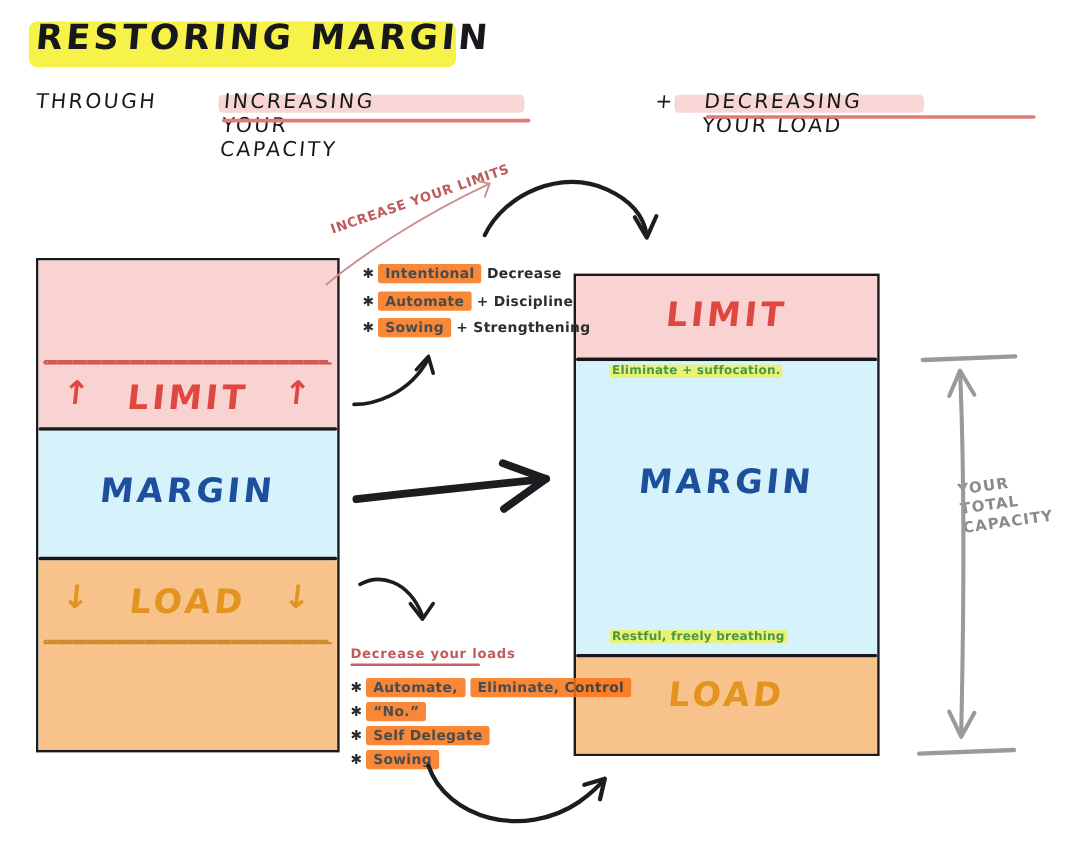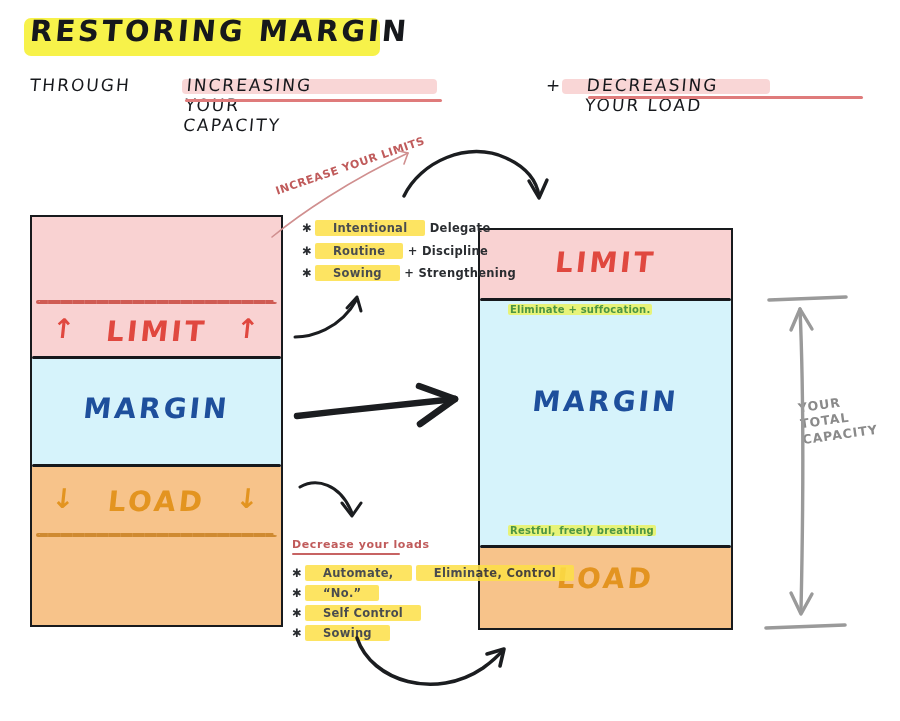--- a/index.html
+++ b/index.html
@@ -95,22 +95,22 @@
     position:absolute;
     font-size:11px;font-weight:700;letter-spacing:.6px;
     color:#c05b5b;white-space:nowrap;
   }
   .annot-head-ul{position:absolute;height:2px;background:#c76363;border-radius:2px;}
   .bullet-line{
     position:absolute;white-space:nowrap;
     font-size:11.5px;color:#2a2d31;font-weight:600;letter-spacing:.3px;
   }
   .bullet-line .hl{
-    background:#fde047;opacity:.85;
-    padding:1px 18px;border-radius:2px;
+    background:#f97316;opacity:.85;
+    padding:1px 6px;border-radius:2px;
   }
   .bullet-star{color:#2a2d31;margin-right:3px;}
 
   .green-note{
     position:absolute;white-space:nowrap;
     font-size:10px;font-weight:700;color:#3f8c2f;letter-spacing:.2px;
   }
   .green-note .hl{background:#e9f36a;opacity:.9;padding:0 2px;border-radius:2px;}
 
   
@@ -186,42 +186,42 @@
     <div class="divider" style="top:315px;"></div>
 
     <div class="band band-orange" style="top:318px;bottom:0;"></div>
     <div class="bandlabel c-load" style="top:332px;">LOAD</div>
   </div>
 
   <div>
     <div class="annot-head" style="left:276px;top:185px;transform:rotate(-19deg);transform-origin:left center;">INCREASE  YOUR  LIMITS</div>
 
     <div class="bullet-line" style="left:302px;top:221px;">
-      <span class="bullet-star">✱</span><span class="hl">Intentional</span>&nbsp;<span>Delegate</span>
+      <span class="bullet-star">✱</span><span class="hl">Intentional</span>&nbsp;<span>Decrease</span>
     </div>
     <div class="bullet-line" style="left:302px;top:244px;">
-      <span class="bullet-star">✱</span><span class="hl">Routine</span>&nbsp;<span>+  Discipline</span>
+      <span class="bullet-star">✱</span><span class="hl">Automate</span>&nbsp;<span>+  Discipline</span>
     </div>
     <div class="bullet-line" style="left:302px;top:266px;text-align:right;">
       <span class="bullet-star">✱</span><span class="hl">Sowing</span>&nbsp;<span>+  Strengthening</span>
     </div>
   </div>
 
   <div>
     <div class="annot-head" style="left:292px;top:538px;">Decrease  your  loads</div>
     <div class="annot-head-ul" style="left:292px;top:553px;width:108px;"></div>
 
     <div class="bullet-line" style="left:292px;top:566px;">
       <span class="bullet-star">✱</span><span class="hl">Automate,</span>&nbsp;<span class="hl">Eliminate,  Control</span>
     </div>
     <div class="bullet-line" style="left:292px;top:586px;">
       <span class="bullet-star">✱</span><span class="hl">“No.”</span><span></span>
     </div>
     <div class="bullet-line" style="left:292px;top:606px;">
-      <span class="bullet-star">✱</span><span class="hl">Self Control</span><span></span>
+      <span class="bullet-star">✱</span><span class="hl">Self Delegate</span><span></span>
     </div>
     <div class="bullet-line" style="left:292px;top:626px;">
       <span class="bullet-star">✱</span><span class="hl">Sowing</span><span></span>
     </div>
   </div>
 
   <div id="cap-text">
     <div>YOUR</div>
     <div>TOTAL</div>
     <div>CAPACITY</div>

